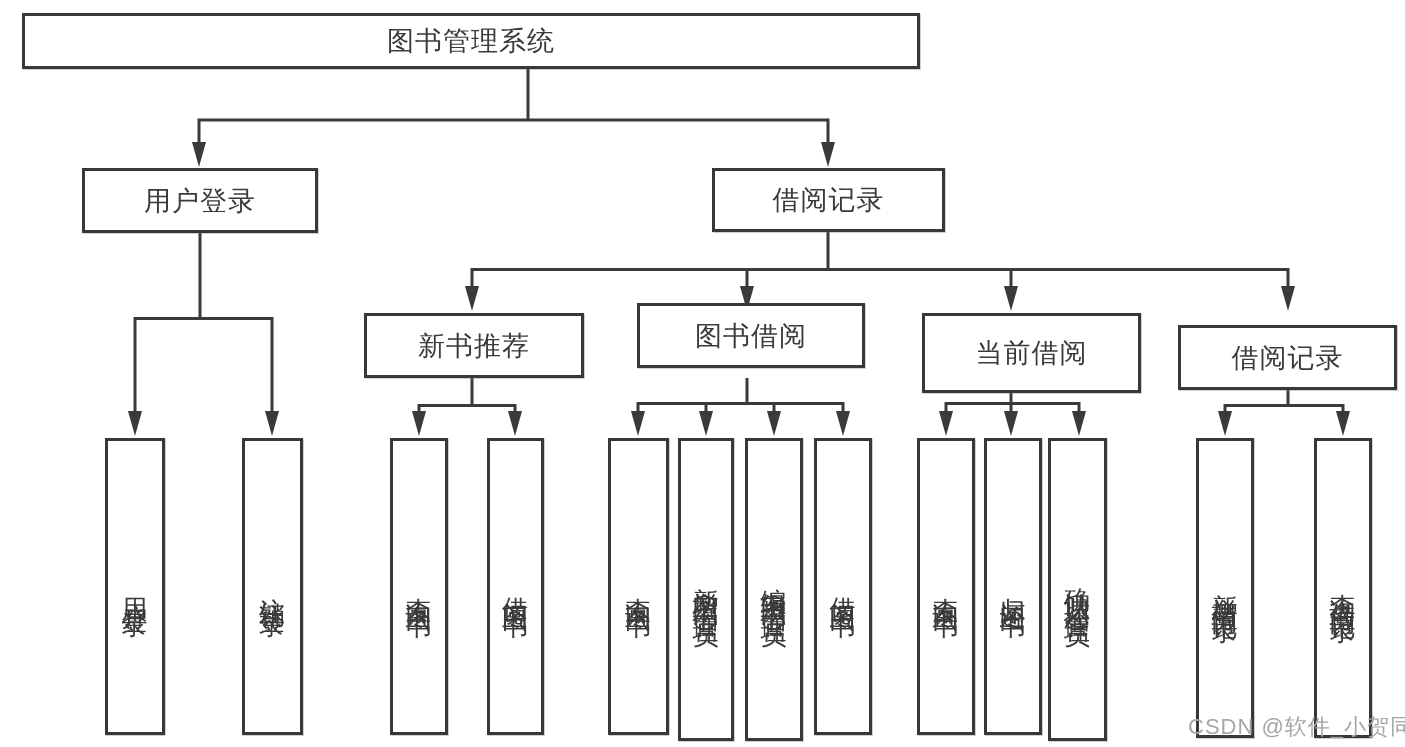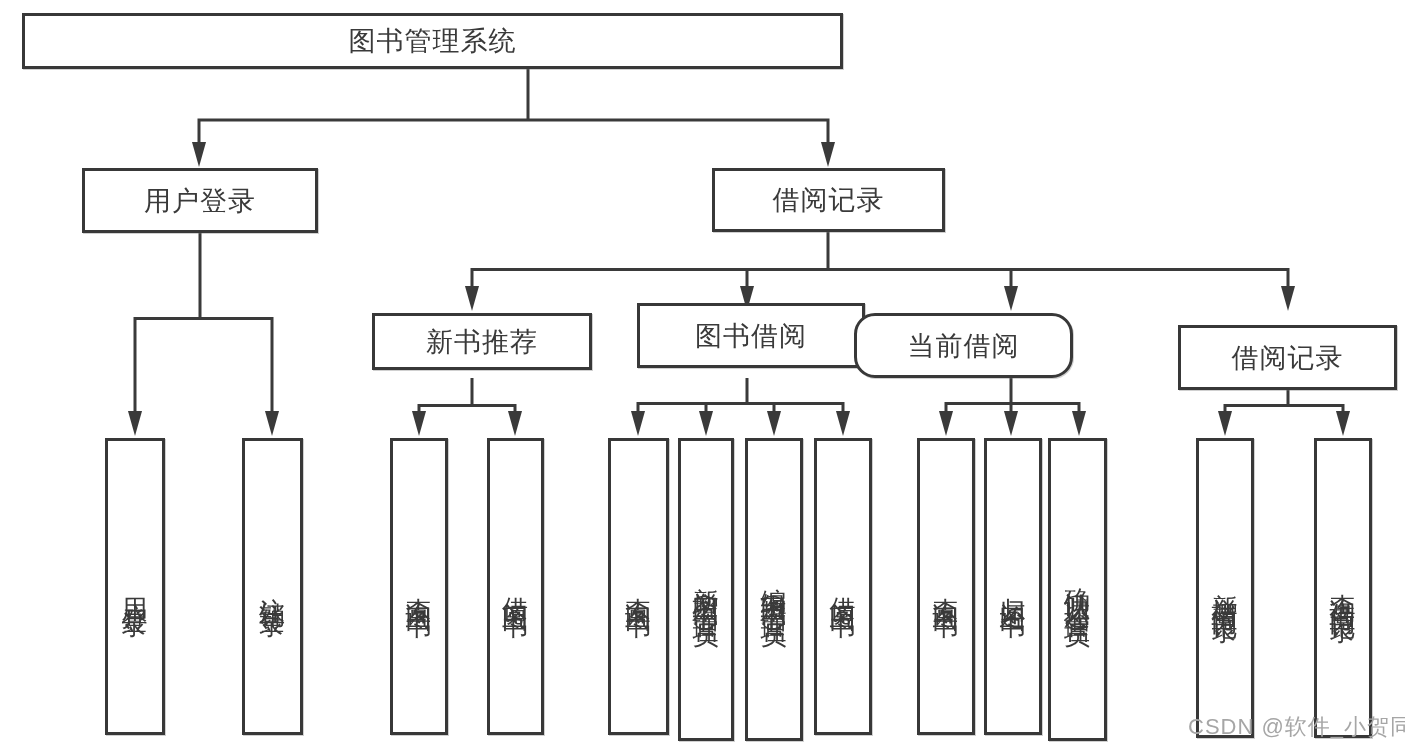--- a/index.html
+++ b/index.html
@@ -115,38 +115,38 @@
       <polygon points="1072,411 1086,411 1079,436"></polygon>
     </g>
 
     <g>
       <path d="M1288 378 V407 M1223.5 405.5 H1344.5 M1225 405.5 V414 M1343 405.5 V414"></path>
       <polygon points="1218,411 1232,411 1225,436"></polygon>
       <polygon points="1336,411 1350,411 1343,436"></polygon>
     </g>
   </svg>
 
-  <div class="box hbox" style="left:22px; top:13px; width:821px; height:56px;">
+  <div class="box hbox" style="left:22px; top:13px; width:898px; height:56px;">
     <span>图书管理系统</span>
   </div>
 
   <div class="box hbox" style="left:82px; top:168px; width:236px; height:65px;">
     <span>用户登录</span>
   </div>
   <div class="box hbox" style="left:712px; top:168px; width:233px; height:64px;">
     <span>借阅记录</span>
   </div>
 
-  <div class="box hbox" style="left:372px; top:313px; width:220px; height:57px;">
+  <div class="box hbox" style="left:364px; top:313px; width:220px; height:65px;">
     <span>新书推荐</span>
   </div>
   <div class="box hbox" style="left:637px; top:303px; width:228px; height:65px;">
     <span>图书借阅</span>
   </div>
-  <div class="box hbox" style="left:854px; top:313px; width:219px; height:65px;border-radius:21px;">
+  <div class="box hbox" style="left:922px; top:313px; width:219px; height:80px;">
     <span>当前借阅</span>
   </div>
   <div class="box hbox" style="left:1178px; top:325px; width:219px; height:65px;">
     <span>借阅记录</span>
   </div>
 
   <div class="box vbox" style="left:105px; top:438px; width:60px; height:297px;">
     <span>用户登录</span>
   </div>
   <div class="box vbox" style="left:242px; top:438px; width:61px; height:297px;">

